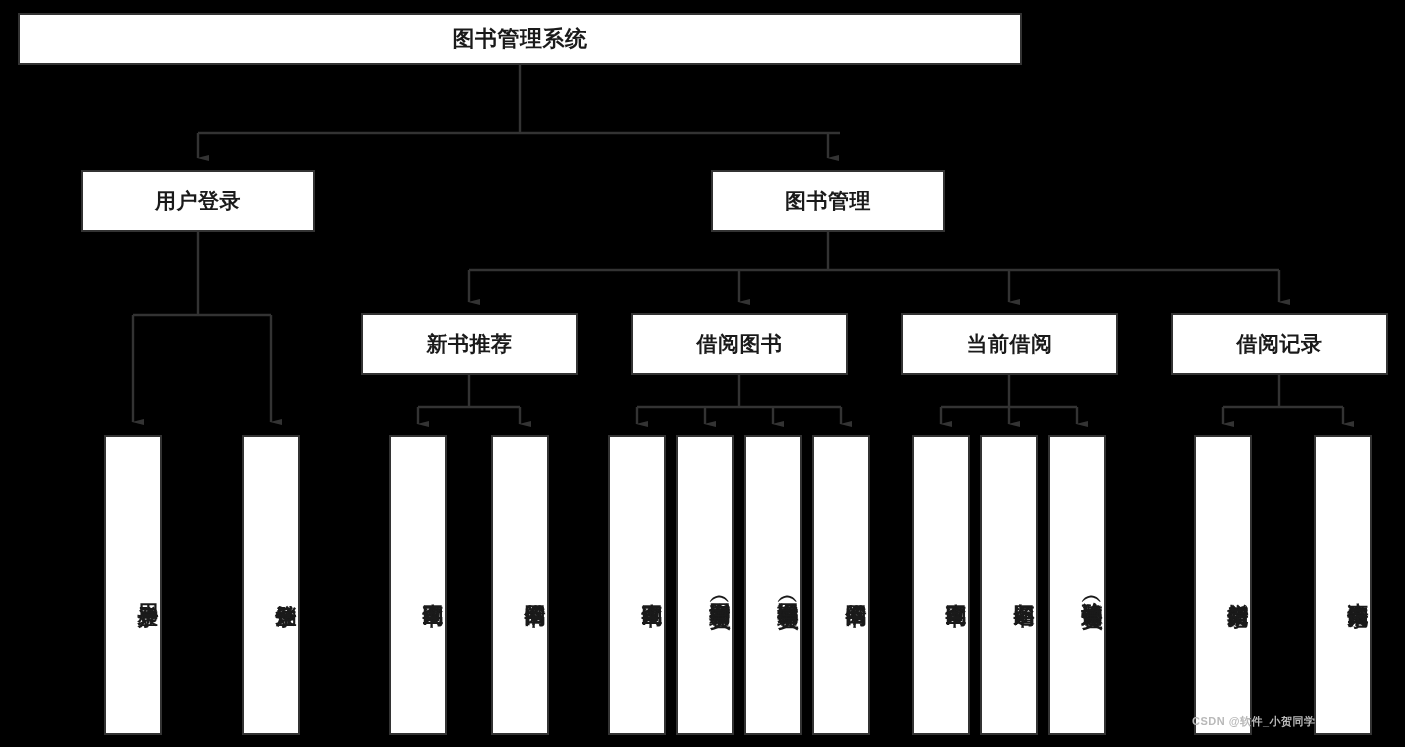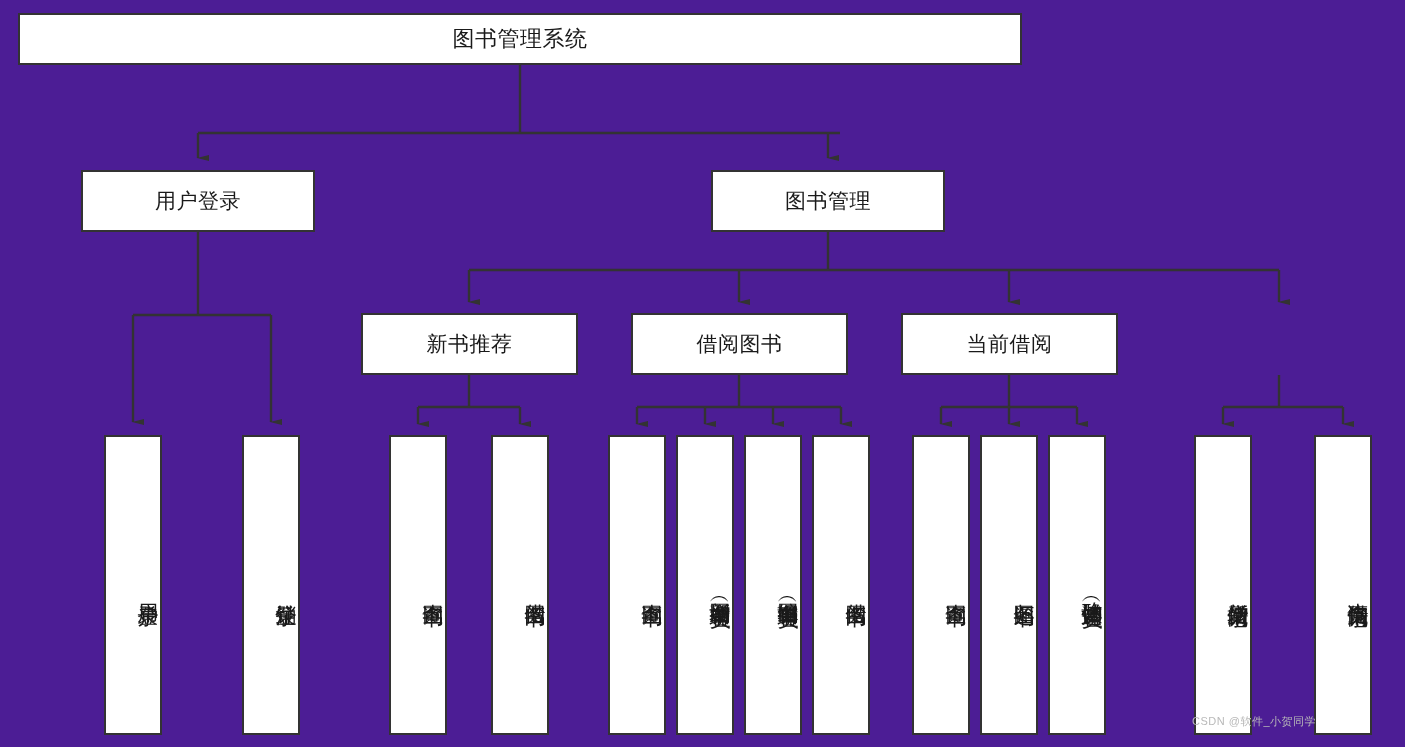--- a/index.html
+++ b/index.html
@@ -7,22 +7,23 @@
     padding: 0;
     background: #ffffff;
   }
   body {
     font-family: "Liberation Sans", "DejaVu Sans", sans-serif;
   }
   #canvas {
     position: relative;
     width: 1405px;
     height: 747px;
-    background: #4c1d95;
+    background: #000000;
     overflow: hidden;
+    font-weight: bold;
   }
   .node {
     position: absolute;
     box-sizing: border-box;
     border: 2px solid #333333;
     background: #ffffff;
     display: flex;
     align-items: center;
     justify-content: center;
     color: #1a1a1a;
@@ -121,20 +122,21 @@
   <div class="node node-h" style="left:81px; top:170px; width:234px; height:62px;">用户登录</div>
 
   <div class="node node-h" style="left:711px; top:170px; width:234px; height:62px;">图书管理</div>
 
   <div class="node node-h" style="left:361px; top:313px; width:217px; height:62px;text-align:center;">新书推荐</div>
 
   <div class="node node-h" style="left:631px; top:313px; width:217px; height:62px;">借阅图书</div>
 
   <div class="node node-h" style="left:901px; top:313px; width:217px; height:62px;text-align:right;">当前借阅</div>
 
+  <div class="node node-h" style="left:1171px; top:313px; width:217px; height:62px;">借阅记录</div>
 
   <div class="node node-v" style="left:104px; top:435px; width:58px; height:300px;">用户登录</div>
 
   <div class="node node-v" style="left:242px; top:435px; width:58px; height:300px;">注销登录</div>
 
   <div class="node node-v" style="left:389px; top:435px; width:58px; height:300px;">查询图书</div>
 
   <div class="node node-v" style="left:491px; top:435px; width:58px; height:300px;">借阅图书</div>
 
   <div class="node node-v" style="left:608px; top:435px; width:58px; height:300px;">查询图书</div>

